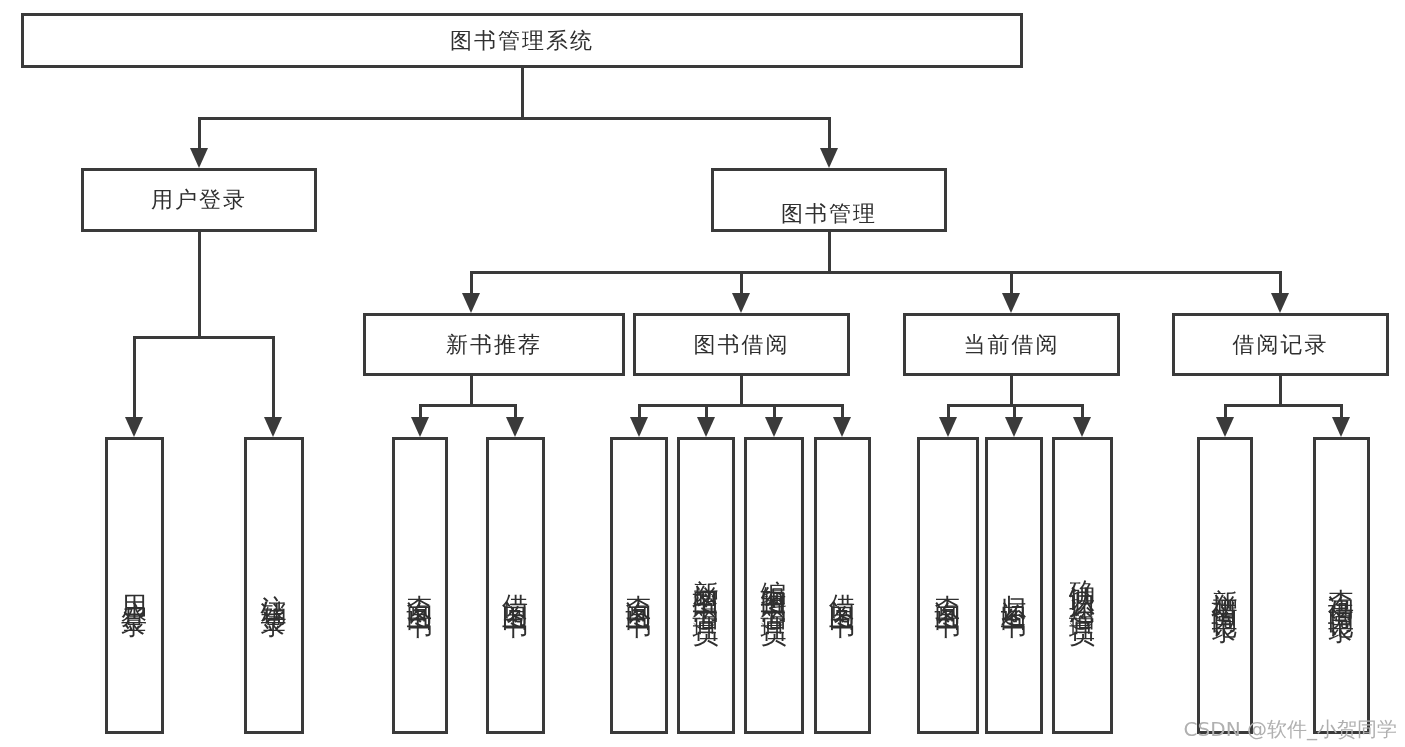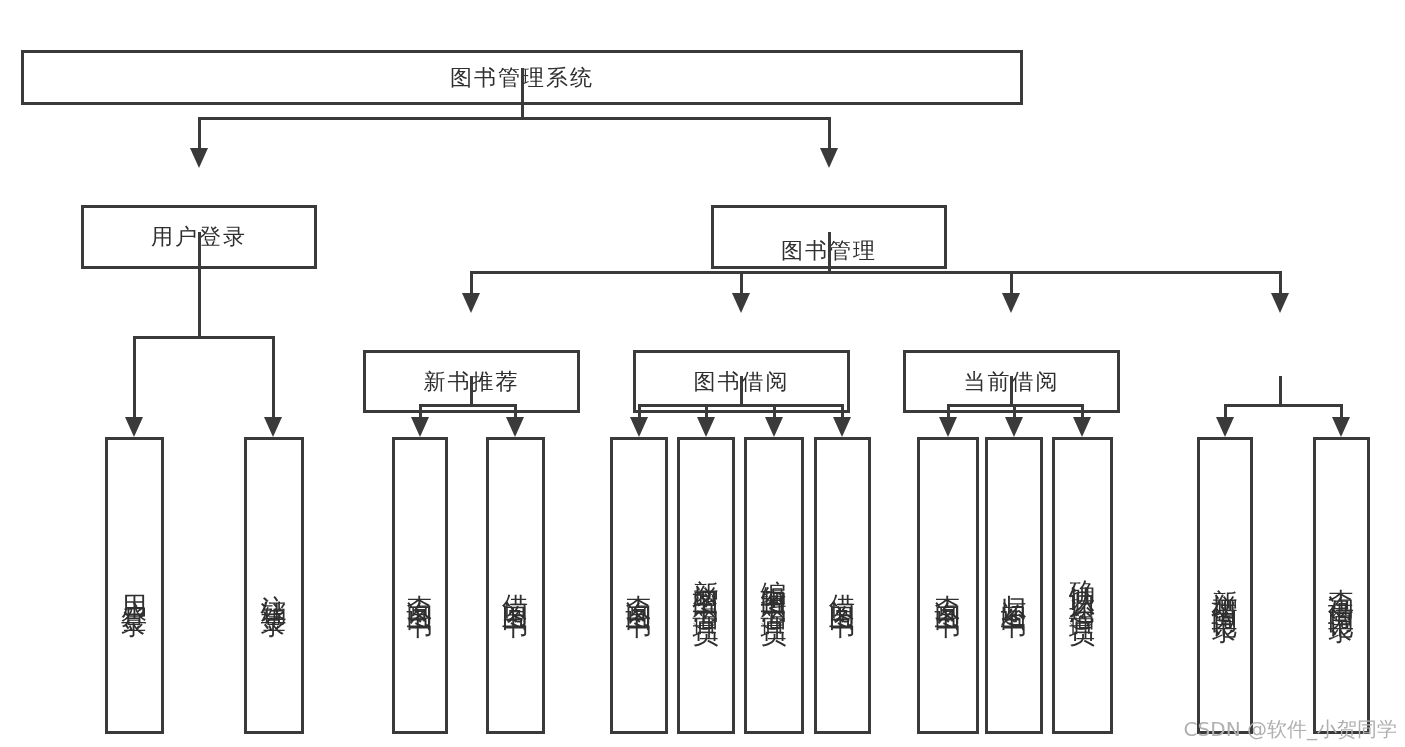--- a/index.html
+++ b/index.html
@@ -18,21 +18,21 @@
   .canvas { position: absolute; left: 0; top: 0; width: 1405px; height: 747px; background: var(--bg); }
 
   
   .box {
     position: absolute;
     background: #fff;
     border: 3px solid var(--line);
     display: flex; align-items: center; justify-content: center;
     color: var(--text);
   }
-  .hbox { font-size: 22px; letter-spacing: 2px; white-space: nowrap; margin-top: 37px; }
+  .hbox { font-size: 22px; letter-spacing: 2px; white-space: nowrap; }
   .vbox { overflow: hidden; }
   .vbox .vtext {
     writing-mode: vertical-rl;
     text-orientation: mixed;
     font-size: 26px;
     letter-spacing: 6px;
     line-height: 1;
     color: var(--text);
     white-space: nowrap;
   }
@@ -94,28 +94,31 @@
   <div class="seg h" style="left:470px; top:271px; width:811px;"></div>
   <div class="seg v" style="left:470px; top:271px; height:25px;"></div>
   <div class="arrow" style="left:462px; top:293px;"></div>
   <div class="seg v" style="left:740px; top:271px; height:25px;"></div>
   <div class="arrow" style="left:732px; top:293px;"></div>
   <div class="seg v" style="left:1010px; top:271px; height:25px;"></div>
   <div class="arrow" style="left:1002px; top:293px;"></div>
   <div class="seg v" style="left:1279px; top:271px; height:25px;"></div>
   <div class="arrow" style="left:1271px; top:293px;"></div>
 
-  <div class="box hbox" style="left:363px; top:313px; width:217px; height:63px;">
+  <div class="box hbox" style="left:363px; top:313px; width:262px; height:63px;">
     <span>新书推荐</span>
   </div>
   <div class="box hbox" style="left:633px; top:313px; width:217px; height:63px;">
     <span>图书借阅</span>
   </div>
   <div class="box hbox" style="left:903px; top:313px; width:217px; height:63px;">
     <span>当前借阅</span>
+  </div>
+  <div class="box hbox" style="left:1172px; top:313px; width:217px; height:63px;">
+    <span>借阅记录</span>
   </div>
 
   <div class="seg v" style="left:470px; top:376px; height:31px;"></div>
   <div class="seg h" style="left:419px; top:404px; width:98px;"></div>
   <div class="seg v" style="left:419px; top:404px; height:16px;"></div>
   <div class="arrow" style="left:411px; top:417px;"></div>
   <div class="seg v" style="left:514px; top:404px; height:16px;"></div>
   <div class="arrow" style="left:506px; top:417px;"></div>
 
   <div class="seg v" style="left:740px; top:376px; height:31px;"></div>

